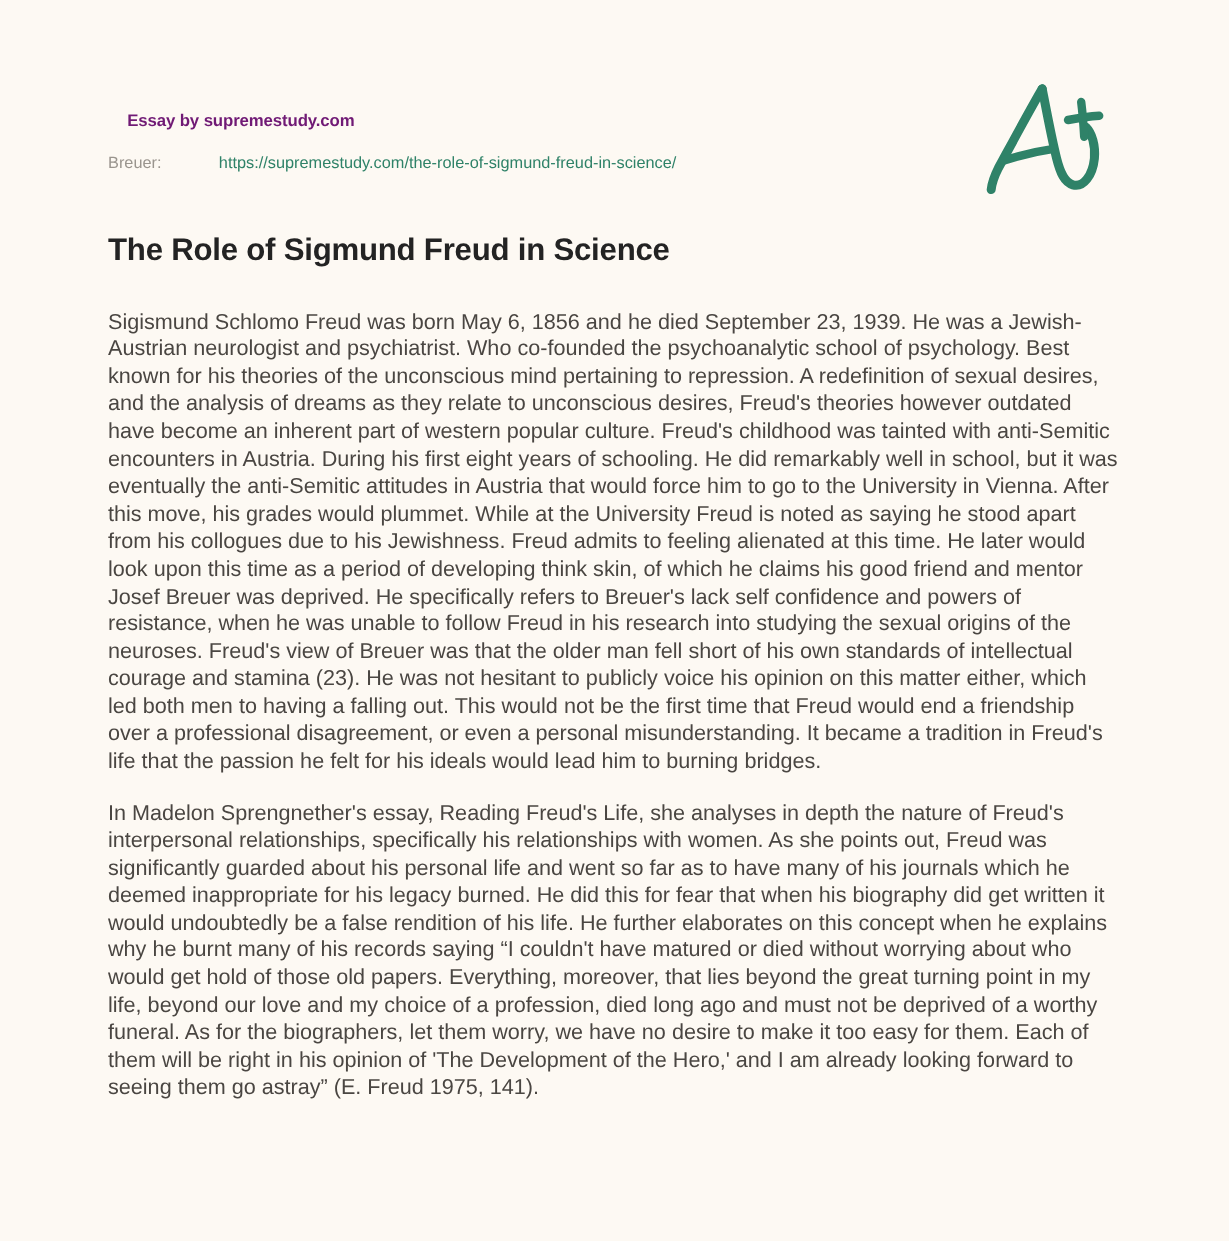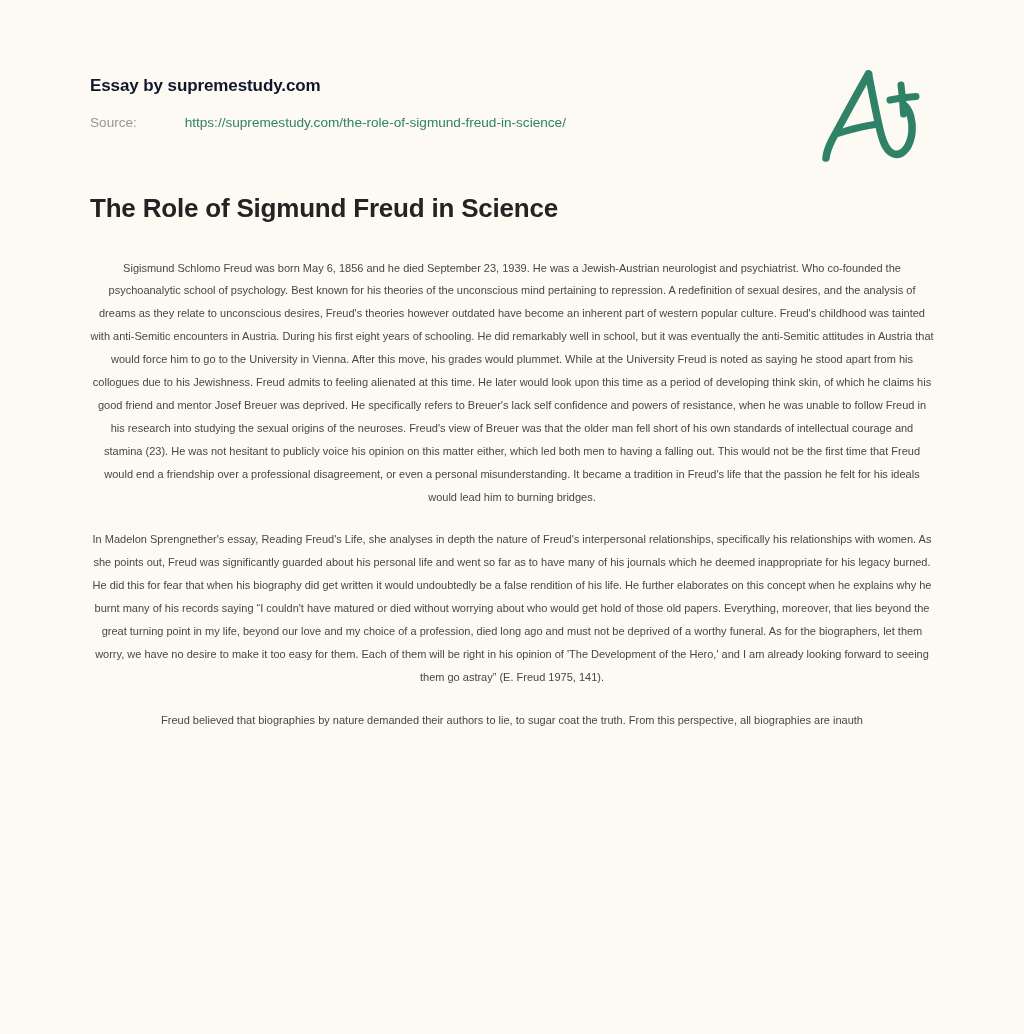--- a/index.html
+++ b/index.html
@@ -22,26 +22,26 @@
     padding: 0 90px;
   }
   
   .header {
     position: relative;
     padding-top: 76px;
     height: 108px;
     box-sizing: border-box;
   }
   .byline {
-    font-size: 17px;
+    font-size: 14px;
     font-weight: bold;
-    color: #0f172a;
+    color: #701a75;
     letter-spacing: -0.1px;
     line-height: 1.2;
-    margin: 0;
+    margin: 16px;
   }
   .source-line {
     margin: 18px 0 0 0;
     font-size: 13.6px;
     line-height: 1.3;
     color: #9a958e;
     white-space: nowrap;
   }
   .source-link {
     color: #2f8268;
@@ -65,37 +65,37 @@
     color: #232323;
     letter-spacing: -0.2px;
     line-height: 1.25;
   }
   
   .article {
     padding-top: 32px;
   }
   .article p {
     margin: 0 0 20px 0;
-    font-size: 11px;
+    font-size: 18px;
     line-height: 22.9px;
     color: #4a4642;
-    text-align: center;
+    text-align: left;
     max-width: 845px;
   }
   .article p:last-child { margin-bottom: 0; }
 </style>
 </head>
 <body>
 
 <div class="page">
 
   <div class="header">
     <div class="byline">Essay by supremestudy.com</div>
     <div class="source-line">
-      <span>Source:</span>
+      <span>Breuer:</span>
       <a class="source-link" href="#">https://supremestudy.com/the-role-of-sigmund-freud-in-science/</a>
     </div>
 
     <div class="logo">
       <svg viewBox="0 0 128 108" width="128" height="108" aria-hidden="true">
         <g fill="none" stroke="#2f8268" stroke-linecap="round" stroke-linejoin="round">
 
           <path d="M66.5 12 C57 28, 42 56, 30 78 C26.5 85, 24.5 91, 24 96" stroke-width="7.5"></path>
 
           <path d="M66.5 12 C70 30, 74.5 54, 78.5 70 C81.5 82, 85 90, 92 92 C101 94.5, 108.5 84, 110 70 C111 59, 108 49, 103 44" stroke-width="7.5"></path>
@@ -108,16 +108,15 @@
         </g>
       </svg>
     </div>
   </div>
 
   <h1 class="doc-title">The Role of Sigmund Freud in Science</h1>
 
   <div class="article">
     <p>Sigismund Schlomo Freud was born May 6, 1856 and he died September 23, 1939. He was a Jewish-Austrian neurologist and psychiatrist. Who co-founded the psychoanalytic school of psychology. Best known for his theories of the unconscious mind pertaining to repression. A redefinition of sexual desires, and the analysis of dreams as they relate to unconscious desires, Freud's theories however outdated have become an inherent part of western popular culture. Freud's childhood was tainted with anti-Semitic encounters in Austria. During his first eight years of schooling. He did remarkably well in school, but it was eventually the anti-Semitic attitudes in Austria that would force him to go to the University in Vienna. After this move, his grades would plummet. While at the University Freud is noted as saying he stood apart from his collogues due to his Jewishness. Freud admits to feeling alienated at this time. He later would look upon this time as a period of developing think skin, of which he claims his good friend and mentor Josef Breuer was deprived. He specifically refers to Breuer's lack self confidence and powers of resistance, when he was unable to follow Freud in his research into studying the sexual origins of the neuroses. Freud's view of Breuer was that the older man fell short of his own standards of intellectual courage and stamina (23). He was not hesitant to publicly voice his opinion on this matter either, which led both men to having a falling out. This would not be the first time that Freud would end a friendship over a professional disagreement, or even a personal misunderstanding. It became a tradition in Freud's life that the passion he felt for his ideals would lead him to burning bridges.</p>
     <p>In Madelon Sprengnether's essay, Reading Freud's Life, she analyses in depth the nature of Freud's interpersonal relationships, specifically his relationships with women. As she points out, Freud was significantly guarded about his personal life and went so far as to have many of his journals which he deemed inappropriate for his legacy burned. He did this for fear that when his biography did get written it would undoubtedly be a false rendition of his life. He further elaborates on this concept when he explains why he burnt many of his records saying “I couldn't have matured or died without worrying about who would get hold of those old papers. Everything, moreover, that lies beyond the great turning point in my life, beyond our love and my choice of a profession, died long ago and must not be deprived of a worthy funeral. As for the biographers, let them worry, we have no desire to make it too easy for them. Each of them will be right in his opinion of 'The Development of the Hero,' and I am already looking forward to seeing them go astray” (E. Freud 1975, 141).</p>
-    <p>Freud believed that biographies by nature demanded their authors to lie, to sugar coat the truth. From this perspective, all biographies are inauth</p>
   </div>
 
 </div>
 
 </body></html>

